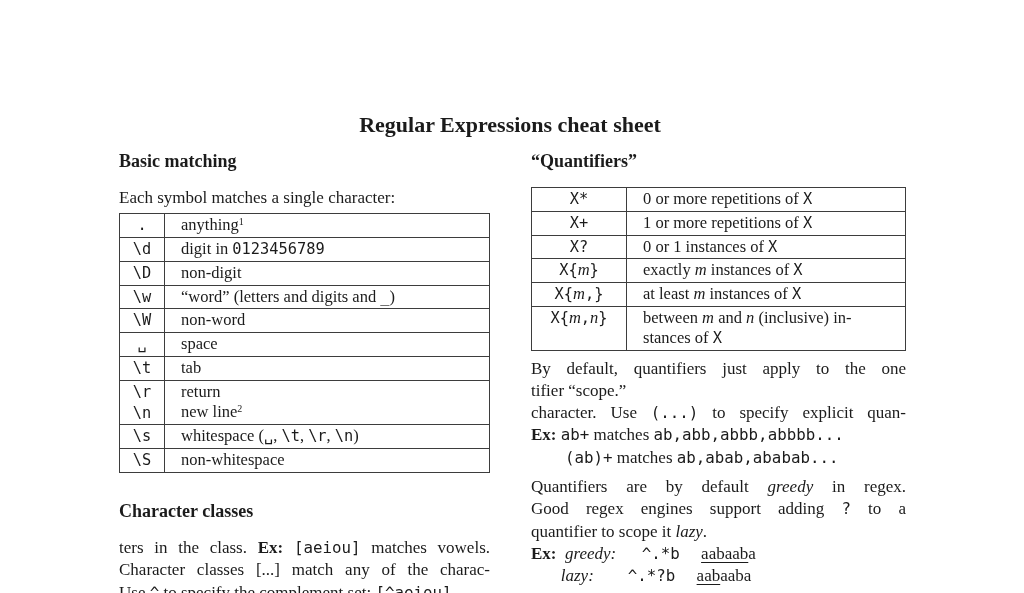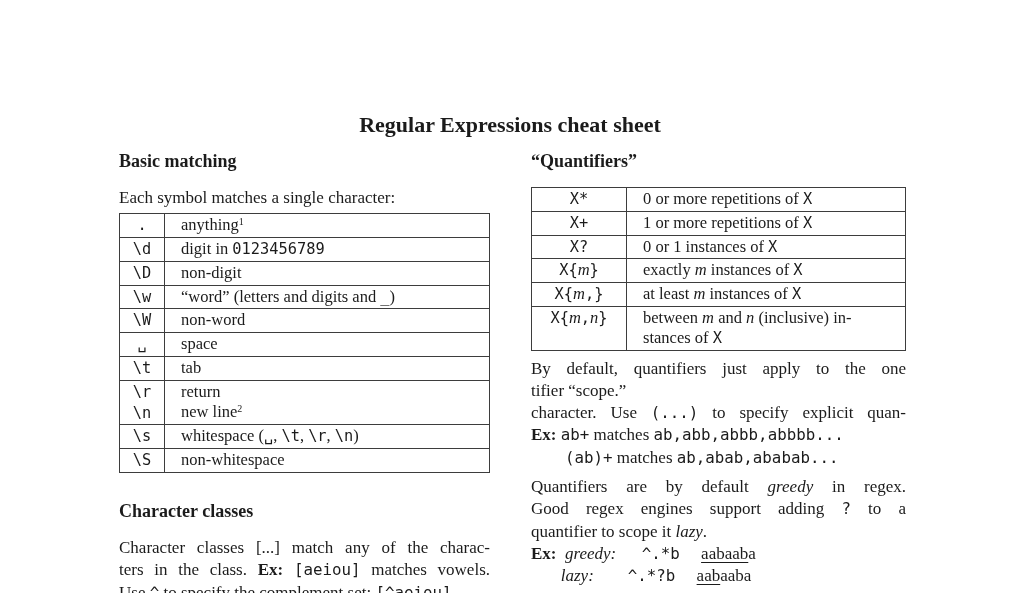--- a/index.html
+++ b/index.html
@@ -90,22 +90,22 @@
           <td class="desc-cell"><span class="seg-rm">whitespace (</span><span class="seg-tt">␣</span><span class="seg-rm">, </span><span class="seg-tt">\t</span><span class="seg-rm">, </span><span class="seg-tt">\r</span><span class="seg-rm">, </span><span class="seg-tt">\n</span><span class="seg-rm">)</span></td>
         </tr>
         <tr>
           <td class="sym-cell"><span class="seg-tt">\S</span></td>
           <td class="desc-cell"><span class="seg-rm">non-whitespace</span></td>
         </tr>
       </tbody>
   </table>
   <h2 class="second">Character classes</h2>
   <div class="para">
+      <div class="line justify"><span class="seg-rm">ters in the class. </span><span class="seg-bf">Ex: </span><span class="seg-tt">[aeiou]</span><span class="seg-rm"> matches vowels.</span></div>
       <div class="line justify"><span class="seg-rm">Character classes [...] match any of the charac-</span></div>
-      <div class="line justify"><span class="seg-rm">ters in the class. </span><span class="seg-bf">Ex: </span><span class="seg-tt">[aeiou]</span><span class="seg-rm"> matches vowels.</span></div>
       <div class="line plain"><span class="seg-rm">Use </span><span class="seg-tt">^</span><span class="seg-rm"> to specify the complement set: </span><span class="seg-tt">[^aeiou]</span></div>
     </div>
 </div>
 
 <div class="col" id="right-col">
   <h2>“Quantifiers”</h2>
   <table class="rx-table right-table">
     <tbody>
         <tr>
           <td class="sym-cell"><span class="seg-tt">X*</span></td>

